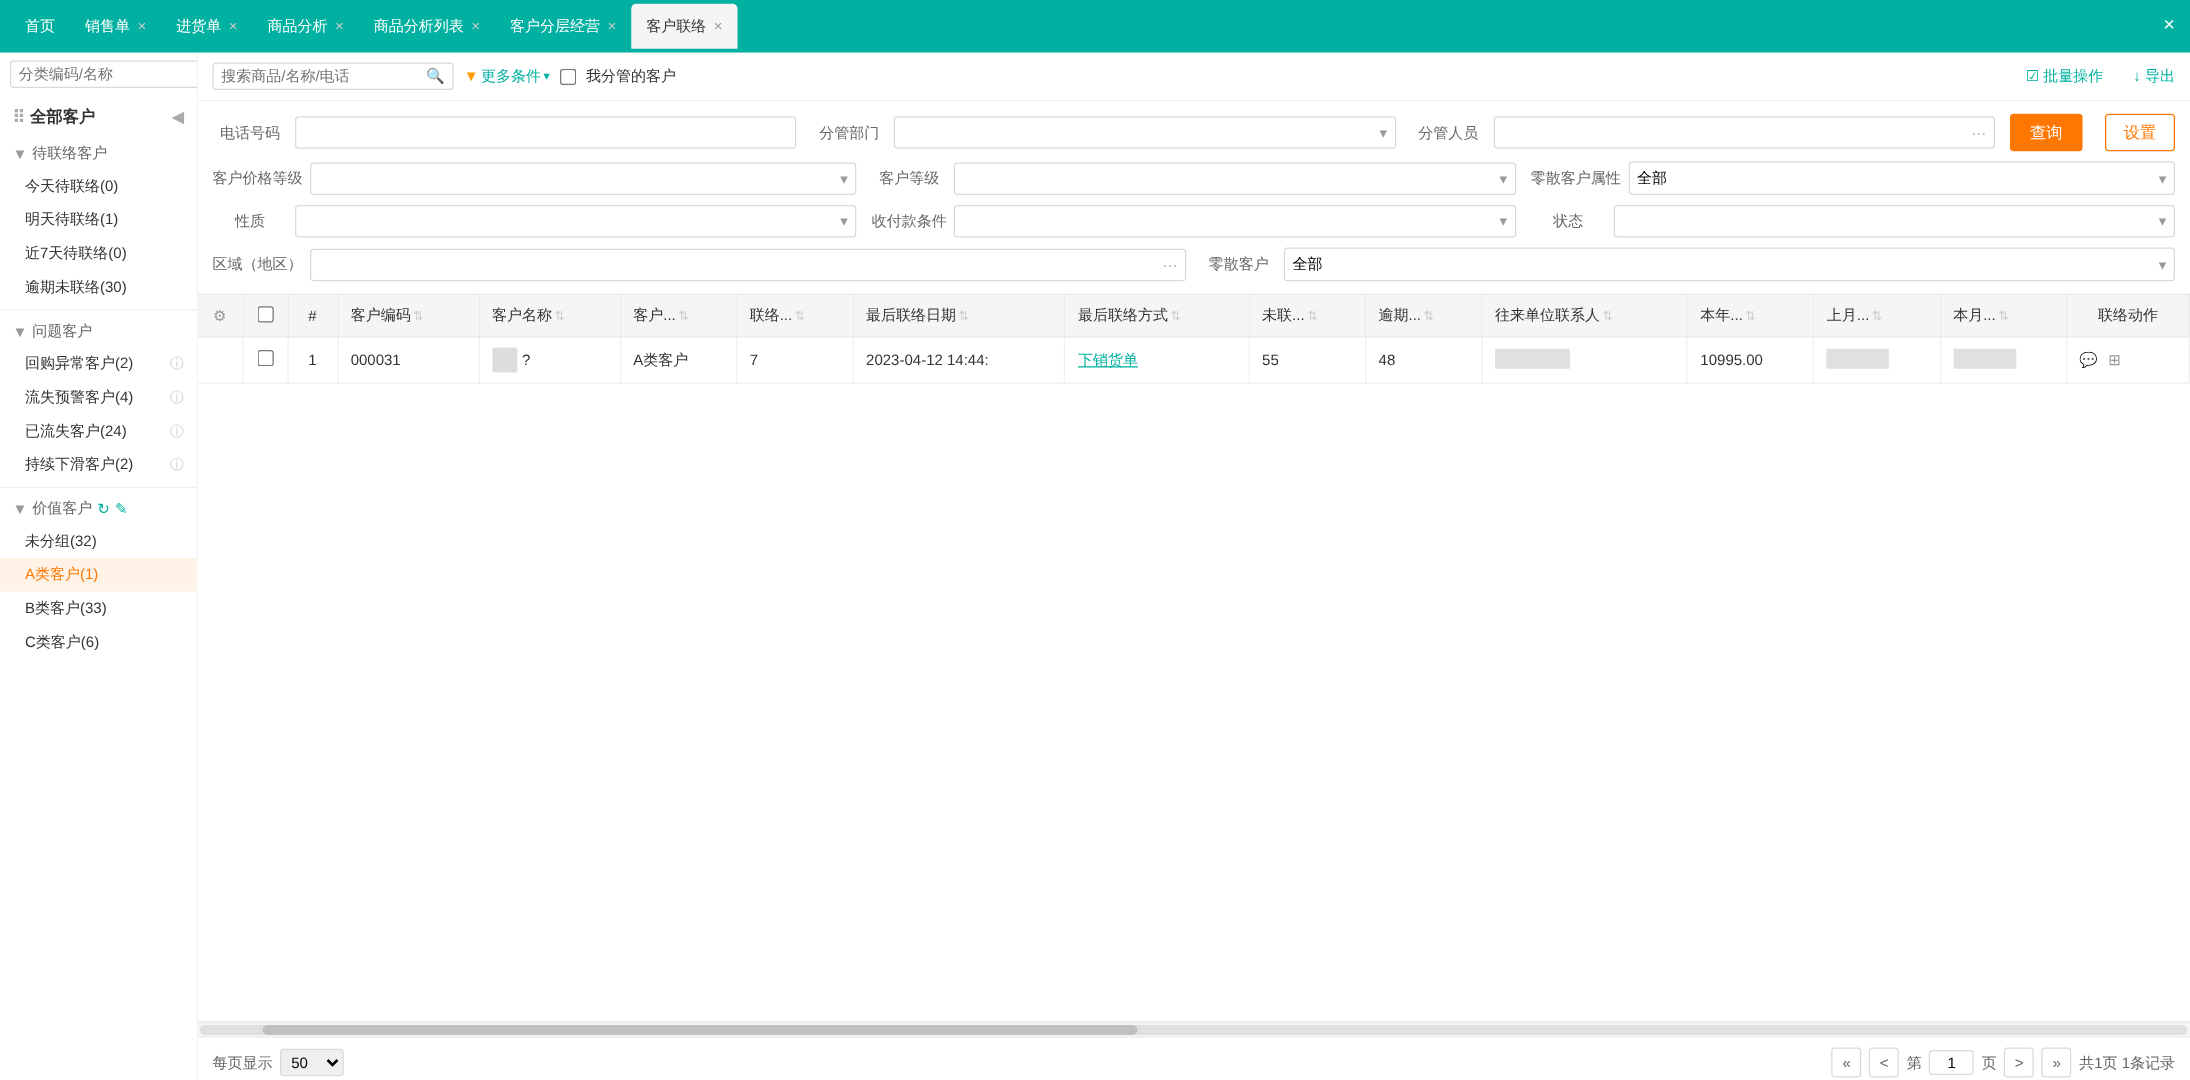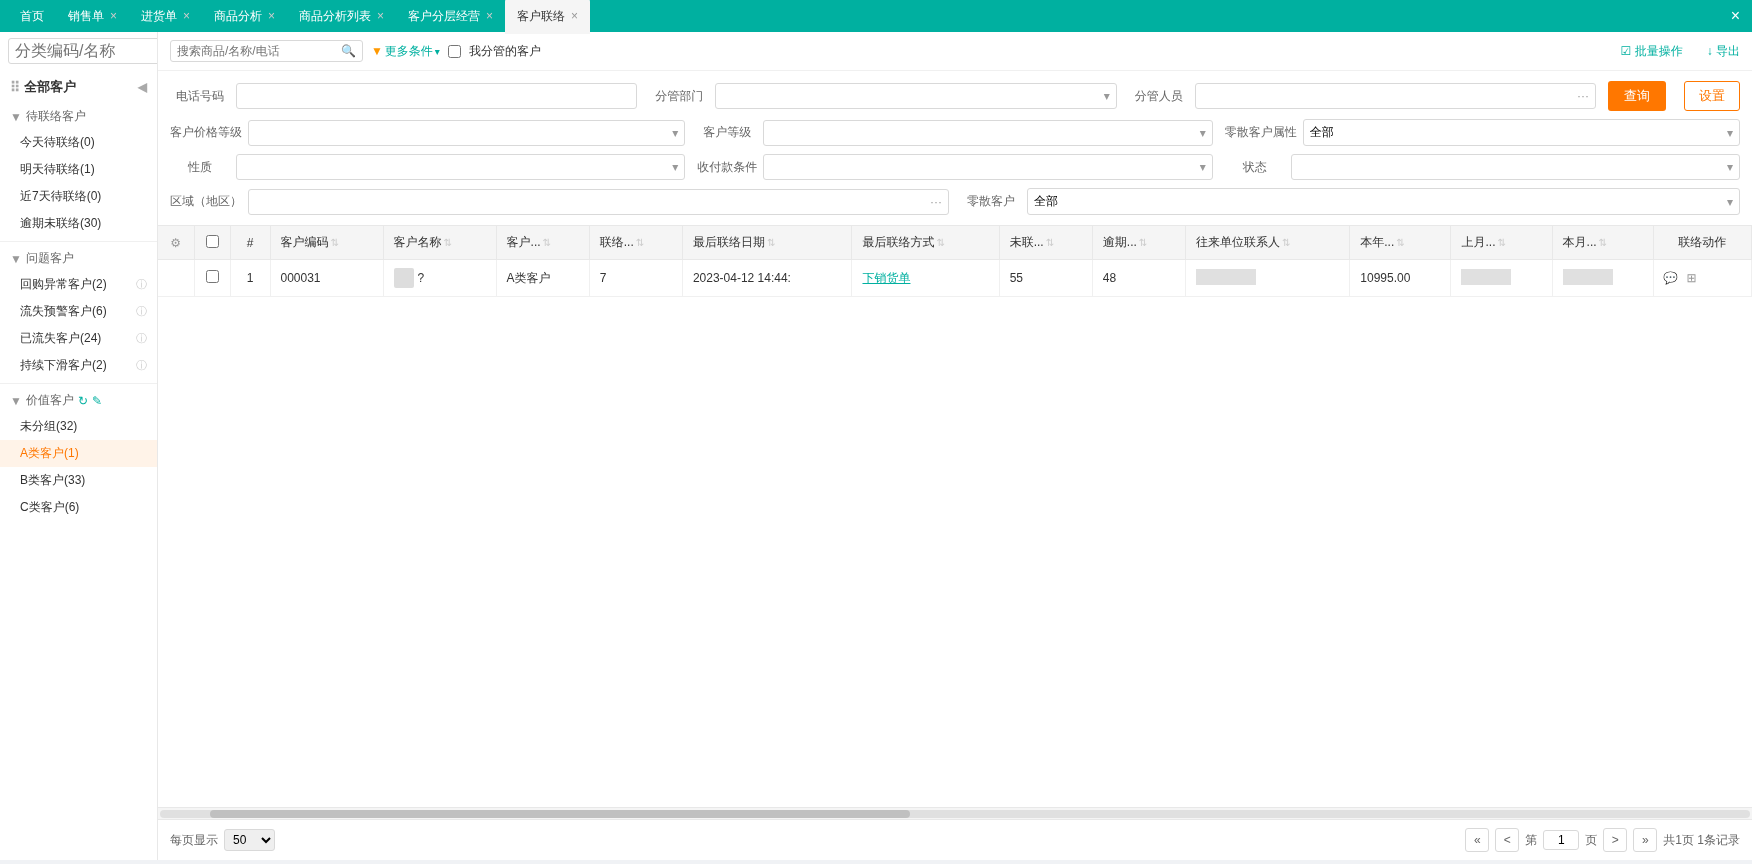--- a/index.html
+++ b/index.html
@@ -1,21 +1,21 @@
 <!DOCTYPE html>
 <html><head>
   <meta charset="utf-8">
   <style>
     * { box-sizing: border-box; margin: 0; padding: 0; font-family: 'Microsoft YaHei', Arial, sans-serif; font-size: 12px; }
     body { background: #f0f2f5; width: 1752px; height: 864px; overflow: hidden; }
     
     
     .top-nav {
       background: #00b0a0;
-      height: 32px;
+      height: 42px;
       display: flex;
       align-items: center;
       padding: 0 8px;
       position: relative;
     }
     .top-nav .nav-item {
       color: #fff;
       padding: 0 12px;
       height: 36px;
       display: flex;
@@ -343,21 +343,21 @@
       display: flex;
       align-items: center;
       padding: 6px 8px;
       gap: 4px;
     }
     .sidebar-search-wrap input {
       flex: 1;
       border: 1px solid #d9d9d9;
       border-radius: 3px;
       padding: 3px 6px;
-      font-size: 16px;
+      font-size: 12px;
       outline: none;
       color: #999;
     }
   </style>
 </head>
 <body>
 
 <div class="top-nav">
   <div class="nav-item">
     <span>首页</span>
@@ -428,21 +428,21 @@
     <div class="sidebar-section-title">
       <span class="arrow">▼</span>
       <span>问题客户</span>
     </div>
 
     <div class="sidebar-item">
       <span>回购异常客户(2)</span>
       <span class="info-icon">ⓘ</span>
     </div>
     <div class="sidebar-item">
-      <span>流失预警客户(6)</span>
+      <span>流失预警客户(4)</span>
       <span class="info-icon">ⓘ</span>
     </div>
     <div class="sidebar-item">
       <span>已流失客户(24)</span>
       <span class="info-icon">ⓘ</span>
     </div>
     <div class="sidebar-item">
       <span>持续下滑客户(2)</span>
       <span class="info-icon">ⓘ</span>
     </div>

